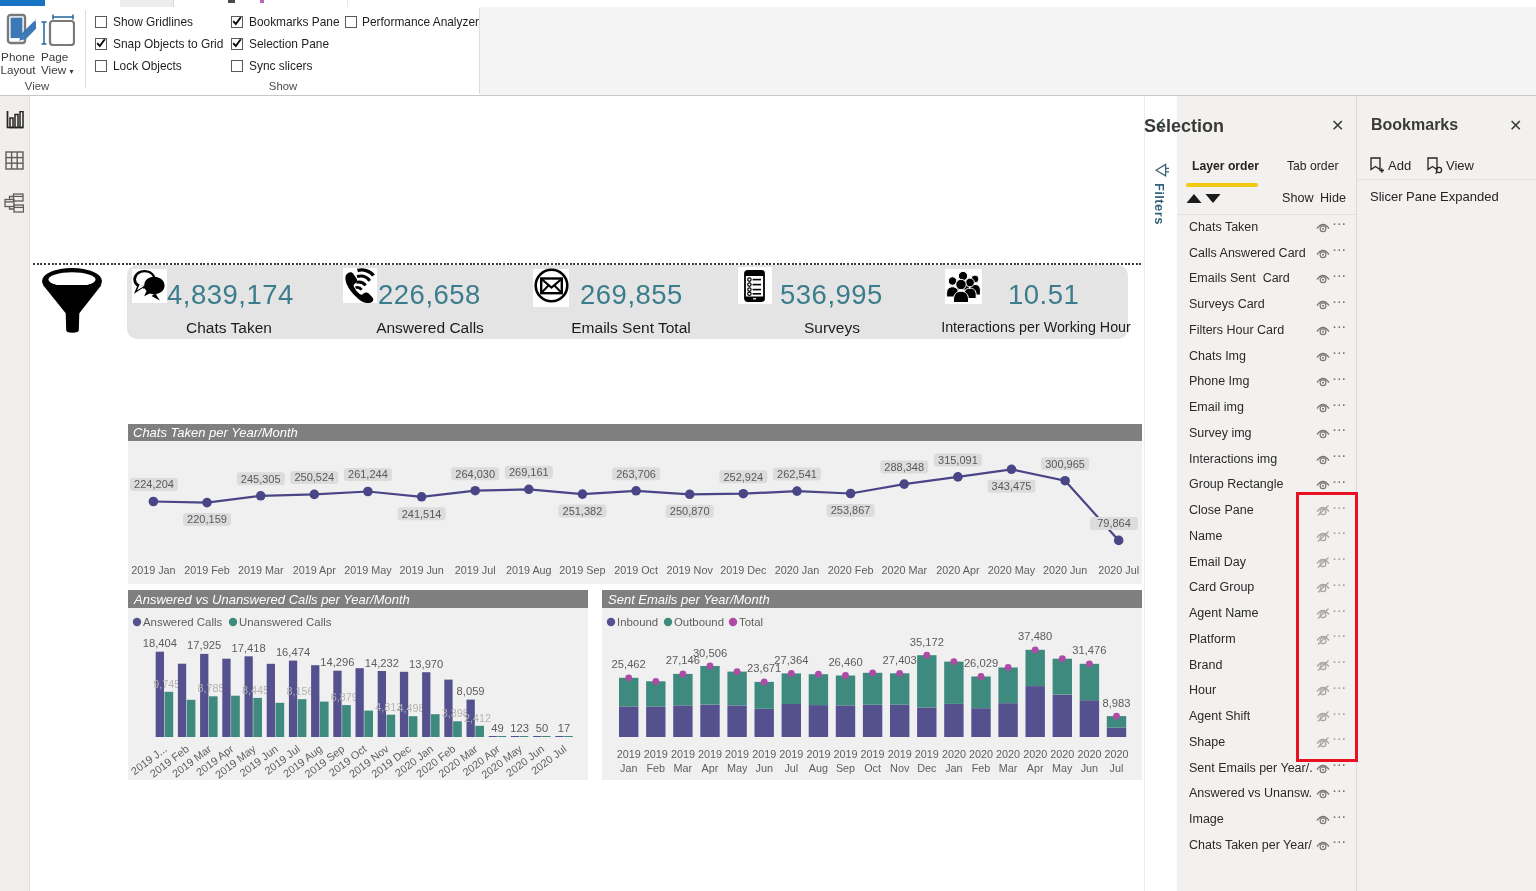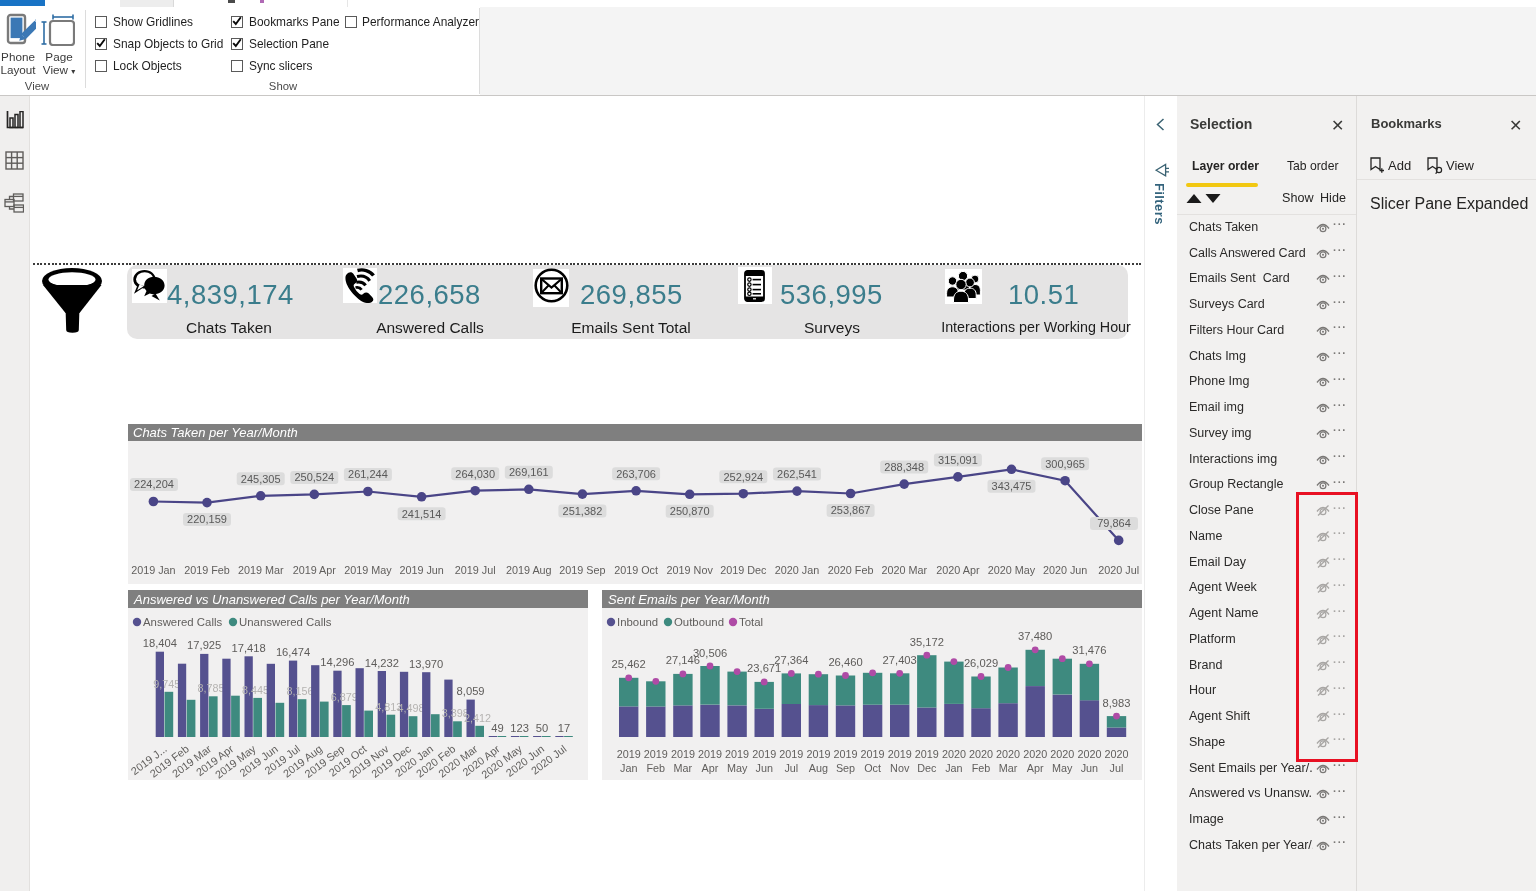--- a/index.html
+++ b/index.html
@@ -36,21 +36,21 @@
 <div class="abs" style="left:0px;top:50px;width:36px;text-align:center;font-size:11.7px;color:#3a3a3a">Phone<br>Layout</div>
 <svg class="abs" style="left:41px;top:14px" width="34" height="32" viewBox="0 0 34 32">
 <line x1="12" y1="3" x2="32" y2="3" stroke="#2e6da4" stroke-width="1.6"></line>
 <line x1="12" y1="0.5" x2="12" y2="5.5" stroke="#2e6da4" stroke-width="1.6"></line>
 <line x1="32" y1="0.5" x2="32" y2="5.5" stroke="#2e6da4" stroke-width="1.6"></line>
 <line x1="3" y1="8" x2="3" y2="30" stroke="#2e6da4" stroke-width="1.6"></line>
 <line x1="0.5" y1="8" x2="5.5" y2="8" stroke="#2e6da4" stroke-width="1.6"></line>
 <line x1="0.5" y1="30" x2="5.5" y2="30" stroke="#2e6da4" stroke-width="1.6"></line>
 <rect x="9" y="7" width="24" height="24" rx="3" fill="#fff" stroke="#7a7a7a" stroke-width="2.2"></rect>
 </svg>
-<div class="abs" style="left:41px;top:50px;width:36px;text-align:center;font-size:11.7px;color:#3a3a3a">Page<br>View&nbsp;<span style="font-size:8px">▾</span></div>
+<div class="abs" style="left:41px;top:50px;width:36px;text-align:left;font-size:11.7px;color:#3a3a3a">Page<br>View&nbsp;<span style="font-size:8px">▾</span></div>
 <div class="abs" style="left:0;top:80px;width:74px;text-align:center;font-size:11.3px;color:#4a4a4a">View</div>
 <div class="abs" style="left:86px;top:80px;width:394px;text-align:center;font-size:11.3px;color:#4a4a4a">Show</div>
 <div class="ck" style="left:95px;top:16px"></div>
 <div class="ck" style="left:95px;top:38px"></div>
     <svg class="abs" style="left:95px;top:37px" width="12" height="12" viewBox="0 0 12 12">
       <path d="M2.2 6.2 L4.8 9 L9.8 2.2" stroke="#0a0a0a" stroke-width="1.9" fill="none"></path>
     </svg>
 <div class="ck" style="left:95px;top:60px"></div>
 <div class="cklab" style="left:113px;top:15px">Show Gridlines</div>
 <div class="cklab" style="left:113px;top:37px">Snap Objects to Grid</div>
@@ -470,21 +470,21 @@
 <div class="abs" style="left:1177px;top:96px;width:179px;height:795px;background:#F2F1F0"></div>
 <div class="abs" style="left:1357px;top:96px;width:179px;height:795px;background:#F2F1F0"></div>
 <div class="abs" style="left:1356px;top:96px;width:1px;height:795px;background:#dddbd9"></div>
 <svg class="abs" style="left:1156px;top:118px" width="9" height="13" viewBox="0 0 9 13">
       <path d="M7.5 1 L1.5 6.5 L7.5 12" fill="none" stroke="#3a6272" stroke-width="1.5"></path>
     </svg>
 <svg class="abs" style="left:1155px;top:163px" width="15" height="14" viewBox="0 0 15 14">
 <path d="M1 7.2 L10.6 1.4 L10.6 12.8 Z M10.6 5.4 L14 5.4 M10.6 8.8 L14 8.8" fill="none" stroke="#3a6272" stroke-width="1.3"></path>
 </svg>
 <div class="abs" style="left:1152px;top:183px;font-size:13px;font-weight:600;color:#33637C;writing-mode:vertical-rl;letter-spacing:0.4px">Filters</div>
-<div class="abs" style="left:1190px;top:116px;font-size:14px;font-weight:bold;color:#3a3a38">Selection</div>
+<div class="abs" style="left:1144px;top:116px;font-size:18px;font-weight:bold;color:#3a3a38">Selection</div>
 <div class="abs" style="left:1331px;top:116px;font-size:16px;color:#3a3a38">✕</div>
 <div class="abs" style="left:1192px;top:159px;font-size:12.2px;font-weight:bold;color:#252423">Layer order</div>
 <div class="abs" style="left:1287px;top:159px;font-size:12.2px;color:#252423">Tab order</div>
 <div class="abs" style="left:1186px;top:183px;width:72px;height:4px;background:#F2C811;border-radius:2px"></div>
 <svg class="abs" style="left:1186px;top:193px" width="44" height="11" viewBox="0 0 44 11">
 <path d="M8 1 L15.5 10 L0.5 10 Z" fill="#1a1a1a"></path>
 <path d="M27 10 L34.5 1 L19.5 1 Z" fill="#1a1a1a"></path>
 </svg>
 <div class="abs" style="left:1282px;top:191px;font-size:12.6px;color:#252423">Show</div>
 <div class="abs" style="left:1320px;top:191px;font-size:12.6px;color:#252423">Hide</div>
@@ -580,21 +580,21 @@
       <line x1="12.5" y1="0.5" x2="2" y2="10.5" stroke="#a8a6a4" stroke-width="1.3"></line>
     </svg>
 <div class="abs" style="left:1333px;top:527px;font-size:11px;letter-spacing:1px;color:#a8a6a4;font-weight:bold">···</div>
 <div class="row" style="left:1189px;top:555px">Email Day</div>
 <svg class="abs" style="left:1316px;top:557px" width="14" height="11" viewBox="0 0 14 11">
       <path d="M1 6.5 Q7 -1.5 13 6.5" fill="none" stroke="#a8a6a4" stroke-width="1.3"></path>
       <circle cx="7" cy="6.7" r="2.9" fill="none" stroke="#a8a6a4" stroke-width="1.2"></circle>
       <line x1="12.5" y1="0.5" x2="2" y2="10.5" stroke="#a8a6a4" stroke-width="1.3"></line>
     </svg>
 <div class="abs" style="left:1333px;top:553px;font-size:11px;letter-spacing:1px;color:#a8a6a4;font-weight:bold">···</div>
-<div class="row" style="left:1189px;top:580px">Agent Week</div>
+<div class="row" style="left:1189px;top:580px">Card Group</div>
 <svg class="abs" style="left:1316px;top:582px" width="14" height="11" viewBox="0 0 14 11">
       <path d="M1 6.5 Q7 -1.5 13 6.5" fill="none" stroke="#a8a6a4" stroke-width="1.3"></path>
       <circle cx="7" cy="6.7" r="2.9" fill="none" stroke="#a8a6a4" stroke-width="1.2"></circle>
       <line x1="12.5" y1="0.5" x2="2" y2="10.5" stroke="#a8a6a4" stroke-width="1.3"></line>
     </svg>
 <div class="abs" style="left:1333px;top:579px;font-size:11px;letter-spacing:1px;color:#a8a6a4;font-weight:bold">···</div>
 <div class="row" style="left:1189px;top:606px">Agent Name</div>
 <svg class="abs" style="left:1316px;top:608px" width="14" height="11" viewBox="0 0 14 11">
       <path d="M1 6.5 Q7 -1.5 13 6.5" fill="none" stroke="#a8a6a4" stroke-width="1.3"></path>
       <circle cx="7" cy="6.7" r="2.9" fill="none" stroke="#a8a6a4" stroke-width="1.2"></circle>
@@ -658,27 +658,27 @@
     </svg>
 <div class="abs" style="left:1333px;top:811px;font-size:11px;letter-spacing:1px;color:#7a7876;font-weight:bold">···</div>
 <div class="row" style="left:1189px;top:838px">Chats Taken per Year/...</div>
 <svg class="abs" style="left:1316px;top:840px" width="14" height="11" viewBox="0 0 14 11">
       <path d="M1 6.5 Q7 -1.5 13 6.5" fill="none" stroke="#7a7876" stroke-width="1.3"></path>
       <circle cx="7" cy="6.7" r="2.9" fill="none" stroke="#7a7876" stroke-width="1.2"></circle>
       <circle cx="7" cy="6.7" r="1" fill="#7a7876"></circle>
     </svg>
 <div class="abs" style="left:1333px;top:836px;font-size:11px;letter-spacing:1px;color:#7a7876;font-weight:bold">···</div>
 <div class="abs" style="left:1296px;top:492px;width:62px;height:270px;border:3px solid #E81123"></div>
-<div class="abs" style="left:1371px;top:116px;font-size:13px;font-weight:bold;color:#3a3a38">Bookmarks</div>
+<div class="abs" style="left:1371px;top:116px;font-size:16px;font-weight:bold;color:#3a3a38">Bookmarks</div>
 <div class="abs" style="left:1509px;top:116px;font-size:16px;color:#3a3a38">✕</div>
 <svg class="abs" style="left:1370px;top:157px" width="14" height="17" viewBox="0 0 14 17">
 <path d="M1 1 L10 1 L10 12.5 L5.5 9.5 L1 12.5 Z" fill="none" stroke="#252423" stroke-width="1.3"></path>
 <path d="M9.5 13.5 L14 13.5 M11.8 11.2 L11.8 15.8" stroke="#252423" stroke-width="1.3"></path>
 </svg>
 <div class="abs" style="left:1388px;top:158px;font-size:13px;color:#252423">Add</div>
 <svg class="abs" style="left:1427px;top:157px" width="17" height="17" viewBox="0 0 17 17">
 <path d="M1 1 L10 1 L10 12.5 L5.5 9.5 L1 12.5 Z" fill="none" stroke="#252423" stroke-width="1.3"></path>
 <circle cx="12" cy="13" r="2.6" fill="none" stroke="#252423" stroke-width="1.2"></circle>
 <line x1="9.9" y1="15.2" x2="8.6" y2="16.6" stroke="#252423" stroke-width="1.3"></line>
 </svg>
 <div class="abs" style="left:1446px;top:158px;font-size:13px;color:#252423">View</div>
 <div class="abs" style="left:1357px;top:179px;width:179px;height:1px;background:#e3e1df"></div>
-<div class="abs" style="left:1370px;top:195px;font-size:16px;color:#252423">Slicer Pane Expanded</div>
+<div class="abs" style="left:1370px;top:189px;font-size:13px;color:#252423">Slicer Pane Expanded</div>
 </div>
 </body></html>

